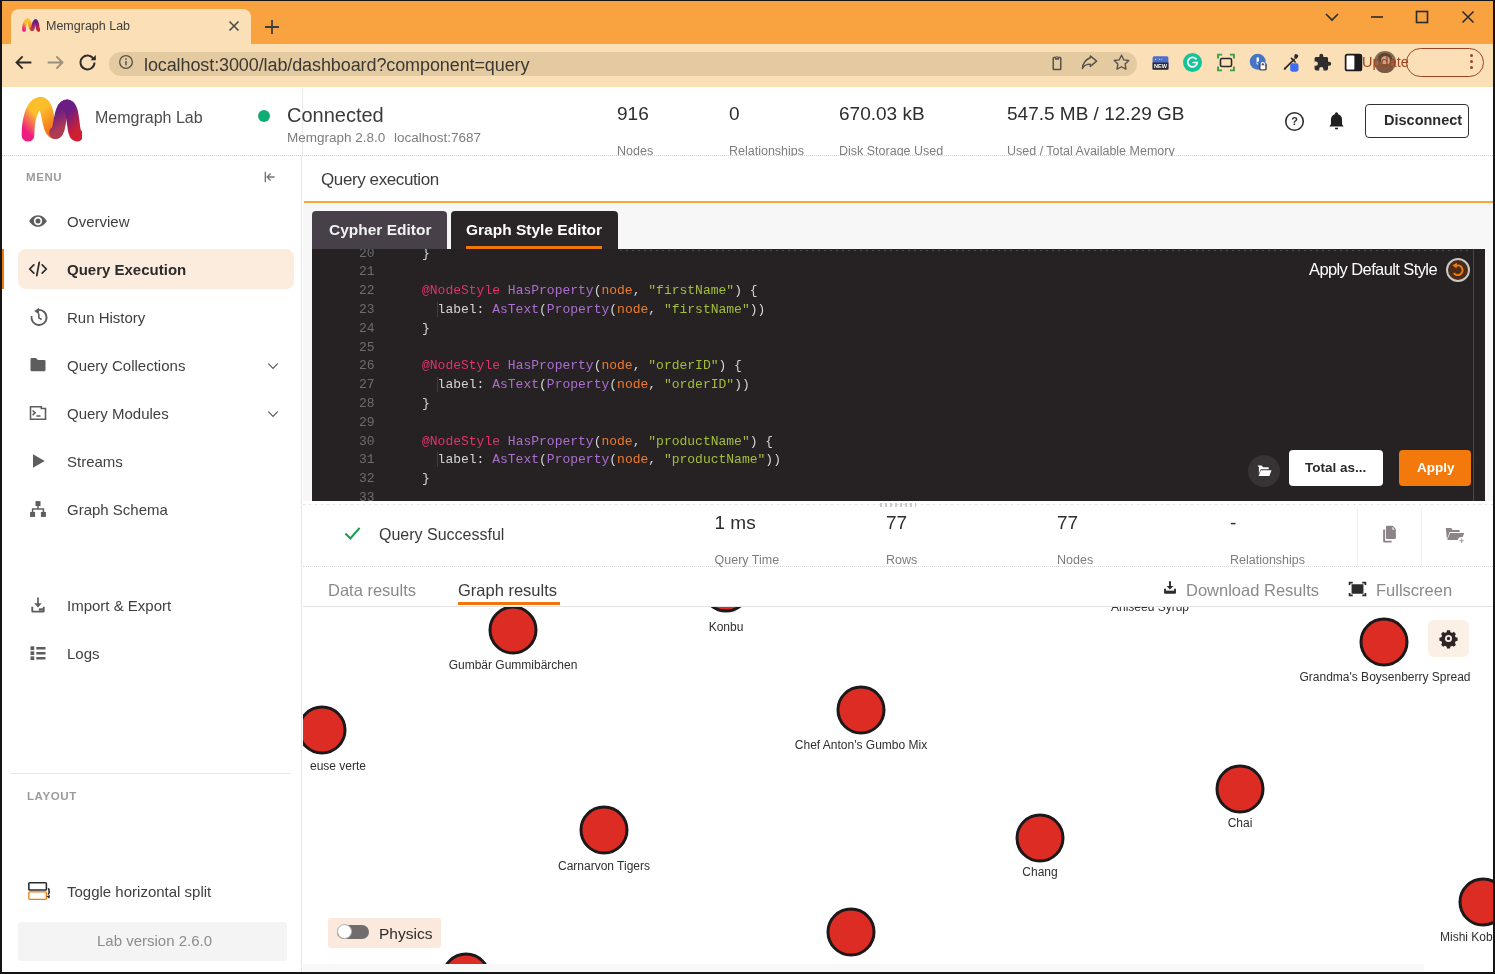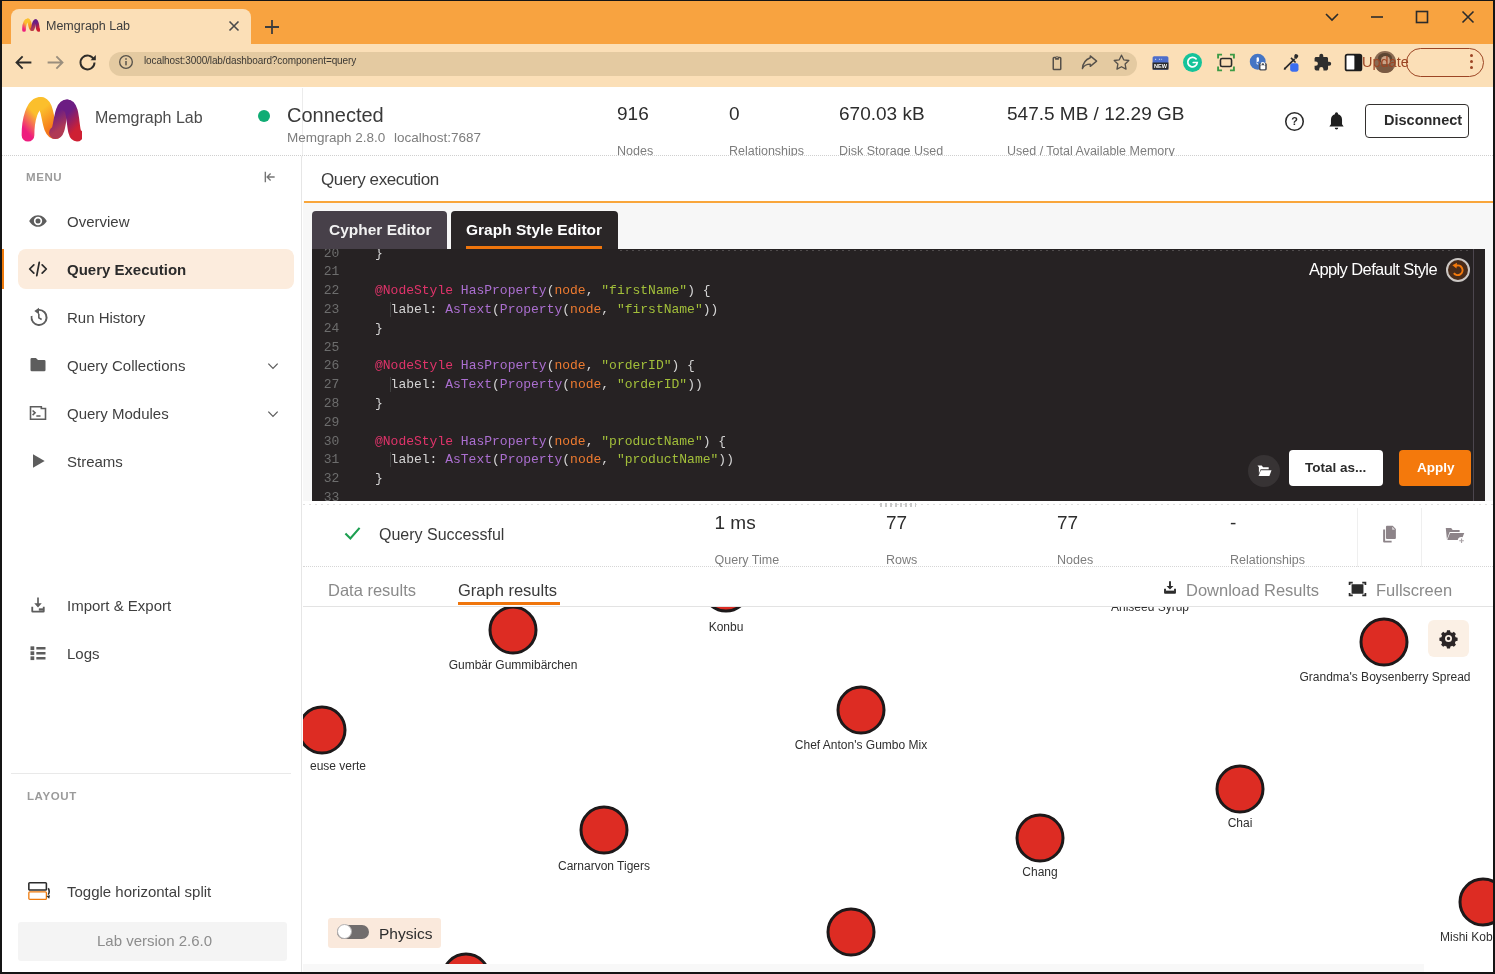--- a/index.html
+++ b/index.html
@@ -27,21 +27,21 @@
   .mitem { position:absolute; left:0; width:302px; height:40px; }
   .mlabel { position:absolute; left:67px; top:50%; transform:translateY(-50%); font-size:15px; color:#3f3f3f; }
   .micon { position:absolute; left:28px; top:50%; transform:translateY(-50%); width:20px; height:20px; }
 
   
   #content { position:absolute; left:303px; top:156px; width:1190px; height:818px; background:#f7f7f7; }
 
   
   #code { position:absolute; left:0; top:-3.9px; width:1100px; font-family:"Liberation Mono", monospace; font-size:13px; }
   .cl { height:18.8px; line-height:18.8px; white-space:pre; color:#d4d4d4; }
-  .ln { display:inline-block; width:39px; text-align:center; color:#6d6d6d; }
+  .ln { display:inline-block; width:39px; text-align:left; color:#6d6d6d;margin-left:47px; }
   .ct { padding-left:24px; }
   .pk { color:#e0336a; }
   .pu { color:#ab6fd0; }
   .oo { color:#ee7b30; }
   .gg { color:#a2bf3a; }
   .ig { box-shadow:inset -1px 0 0 #3f3f3f; }
 
   
   .gnode { position:absolute; width:49px; height:49px; border-radius:50%; background:#dd2c23; border:3px solid #1d191a; transform:translate(-50%,-50%); }
   .glabel { position:absolute; transform:translate(-50%,-50%); font-size:12px; color:#2f2f2f; white-space:nowrap; }
@@ -112,21 +112,21 @@
   <svg class="abs" style="left:77px;top:52px" width="21" height="21" viewBox="0 0 24 24">
         <path d="M19.3,8.7 A8,8 0 1 0 20,12" stroke="#2e2c29" stroke-width="2.2" fill="none"></path>
         <path d="M21.5,3.5 v6 h-6 Z" fill="#2e2c29"></path>
       </svg>
   <div id="urlpill"></div>
   <svg class="abs" style="left:118px;top:54px" width="16" height="16" viewBox="0 0 24 24">
         <circle cx="12" cy="12" r="9.5" stroke="#57524a" stroke-width="2" fill="none"></circle>
         <rect x="10.9" y="10.5" width="2.2" height="6.5" fill="#57524a"></rect>
         <rect x="10.9" y="6.3" width="2.2" height="2.4" fill="#57524a"></rect>
       </svg>
-  <span class="abs" style="left:144px;top:54.5px;font-size:10px;letter-spacing:-0.1px;color:#3b3833">localhost:3000/lab/dashboard?component=query</span>
+  <span class="abs" style="left:144px;top:54.5px;font-size:18px;letter-spacing:-0.1px;color:#3b3833">localhost:3000/lab/dashboard?component=query</span>
 
   <svg class="abs" style="left:1048px;top:54px" width="18" height="19" viewBox="0 0 24 24">
         <path d="M16,3 h-2.2 a2.5,2.5 0 0 0 -3.6,0 H8 a2,2 0 0 0 -2,2 v14 a2,2 0 0 0 2,2 h8 a2,2 0 0 0 2,-2 V5 a2,2 0 0 0 -2,-2 z M12,2.6 a1,1 0 1 1 0,2 a1,1 0 0 1 0,-2 z M16,19 H8 V5 h1.5 v2 h5 V5 H16 Z" fill="#55504a" fill-rule="evenodd"></path>
       </svg>
   <svg class="abs" style="left:1080px;top:54px" width="19" height="18" viewBox="0 0 24 24">
         <path d="M13,5 V2.5 L21.5,9.5 L13,16.5 V13.5 C8,13.5 4.5,15.5 2.5,19.5 C3,13 6.5,7.5 13,5 Z" stroke="#55504a" stroke-width="1.8" fill="none" stroke-linejoin="round"></path>
       </svg>
   <svg class="abs" style="left:1112px;top:53px" width="19" height="19" viewBox="0 0 24 24">
         <path d="M12,2.8 L14.8,8.6 L21.2,9.5 L16.6,14 L17.7,20.4 L12,17.4 L6.3,20.4 L7.4,14 L2.8,9.5 L9.2,8.6 Z" stroke="#55504a" stroke-width="1.7" fill="none" stroke-linejoin="round"></path>
       </svg>
@@ -265,20 +265,29 @@
     <span class="mlabel">Query Modules</span>
     <svg class="abs" style="right:22px;top:14px" width="14" height="14" viewBox="0 0 24 24">
           <path d="M4,8 L12,16 L20,8" stroke="#5d5d5d" stroke-width="2.2" fill="none"></path>
         </svg>
   </div>
   <div class="mitem" style="top:441px">
     <svg class="micon" viewBox="0 0 24 24">
           <path d="M6,4 L20,12 L6,20 Z" fill="#5d5d5d"></path>
         </svg>
     <span class="mlabel">Streams</span>
+  </div>
+  <div class="mitem" style="top:489px">
+    <svg class="micon" viewBox="0 0 24 24">
+          <rect x="9" y="2.5" width="6" height="6" fill="#5d5d5d"></rect>
+          <rect x="2.5" y="15.5" width="6" height="6" fill="#5d5d5d"></rect>
+          <rect x="15.5" y="15.5" width="6" height="6" fill="#5d5d5d"></rect>
+          <path d="M12,8.5 V12 M5.5,15.5 V12 H18.5 V15.5" stroke="#5d5d5d" stroke-width="1.8" fill="none"></path>
+        </svg>
+    <span class="mlabel">Graph Schema</span>
   </div>
   <div class="mitem" style="top:585px">
     <svg class="micon" viewBox="0 0 24 24">
           <path d="M11,3 h2 v7 h3.5 L12,15 L7.5,10 H11 Z" fill="#5d5d5d"></path>
           <path d="M4,14 v5.5 a1.5,1.5 0 0 0 1.5,1.5 h13 a1.5,1.5 0 0 0 1.5,-1.5 V14 h-2.2 v4.8 H6.2 V14 Z" fill="#5d5d5d"></path>
           <rect x="13" y="16" width="5" height="2.8" fill="#5d5d5d"></rect>
         </svg>
     <span class="mlabel">Import &amp; Export</span>
   </div>
   <div class="mitem" style="top:633px">

